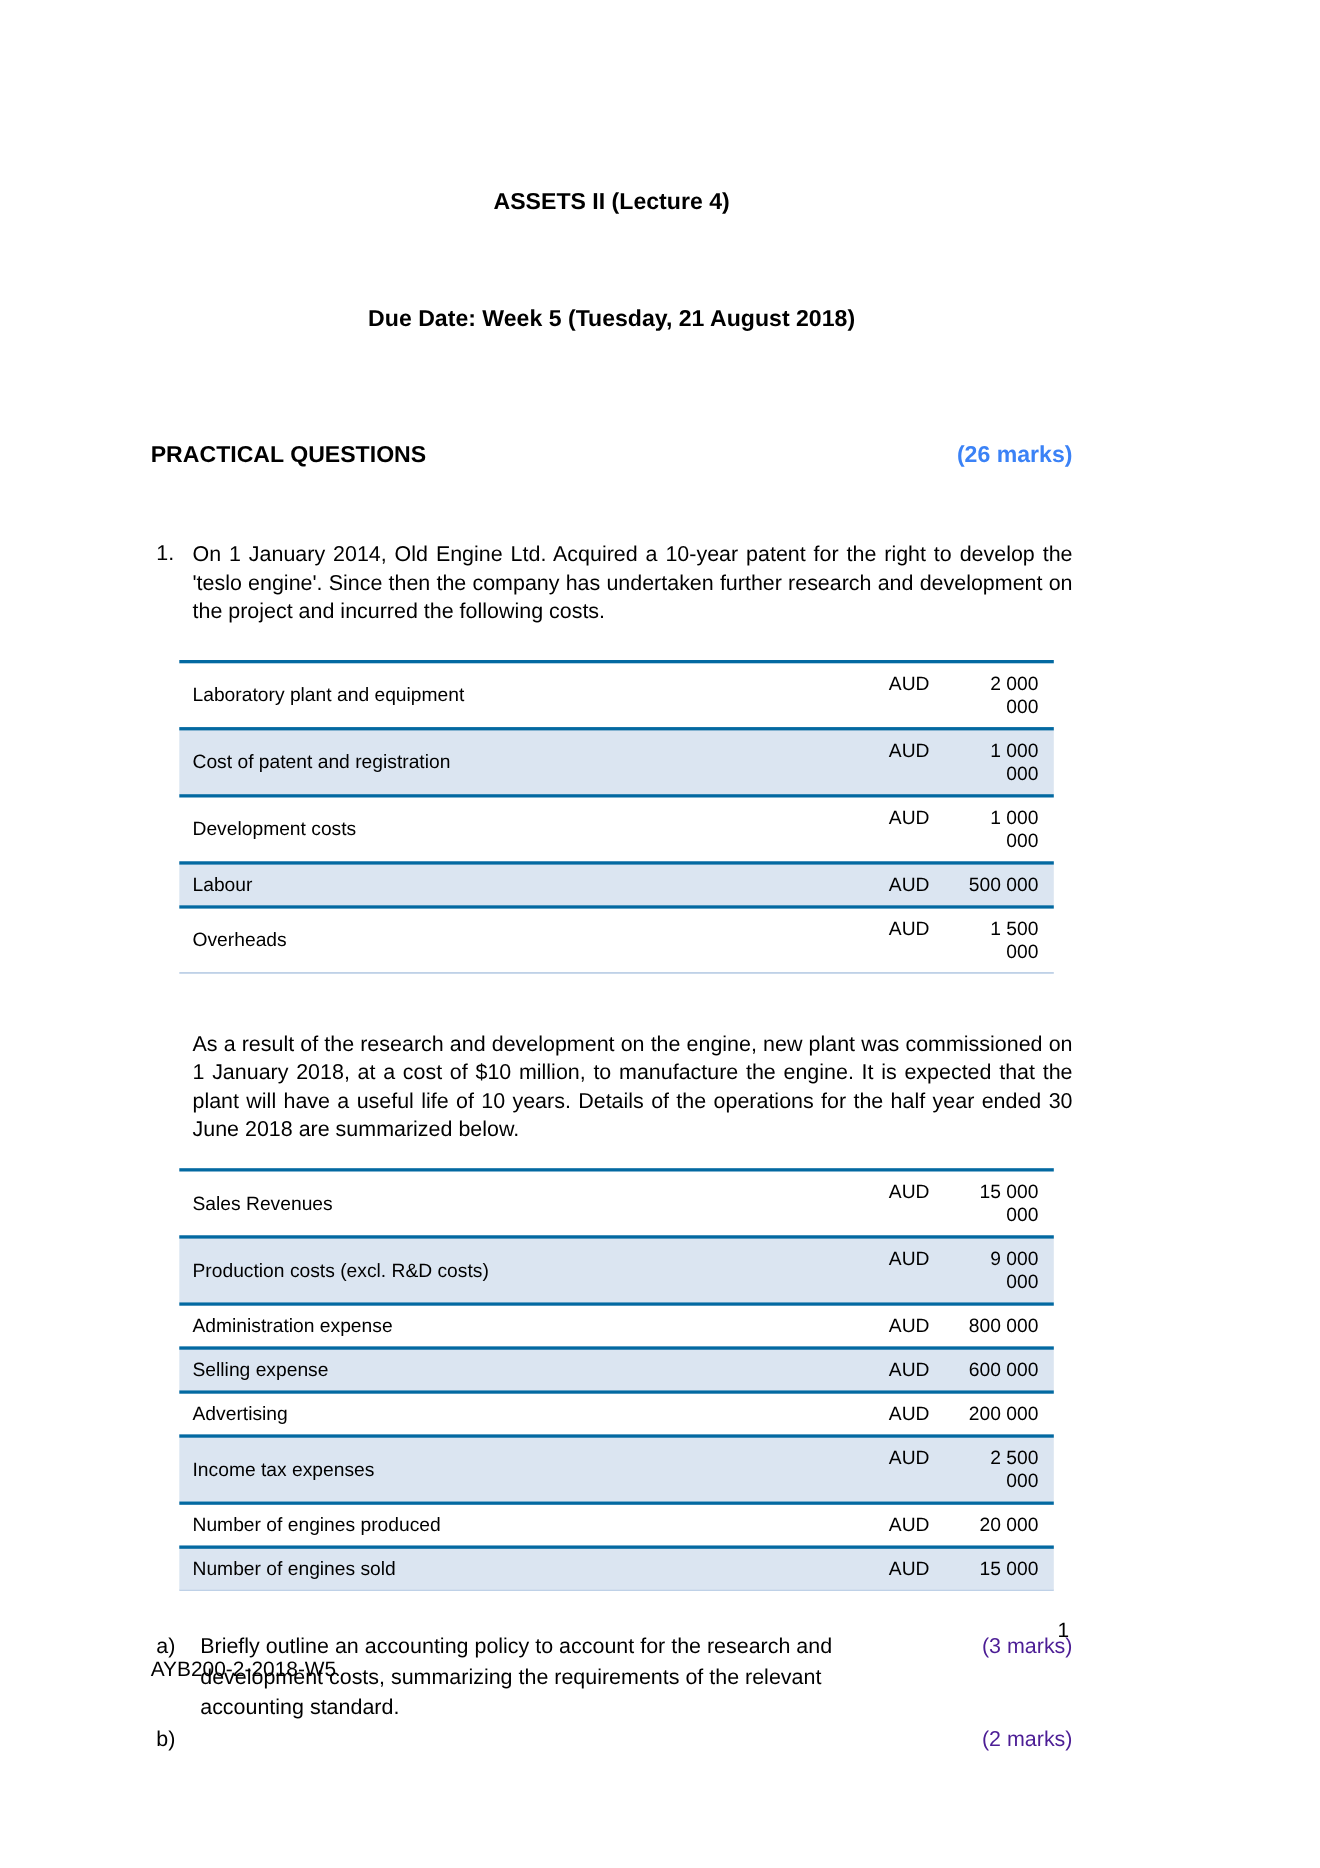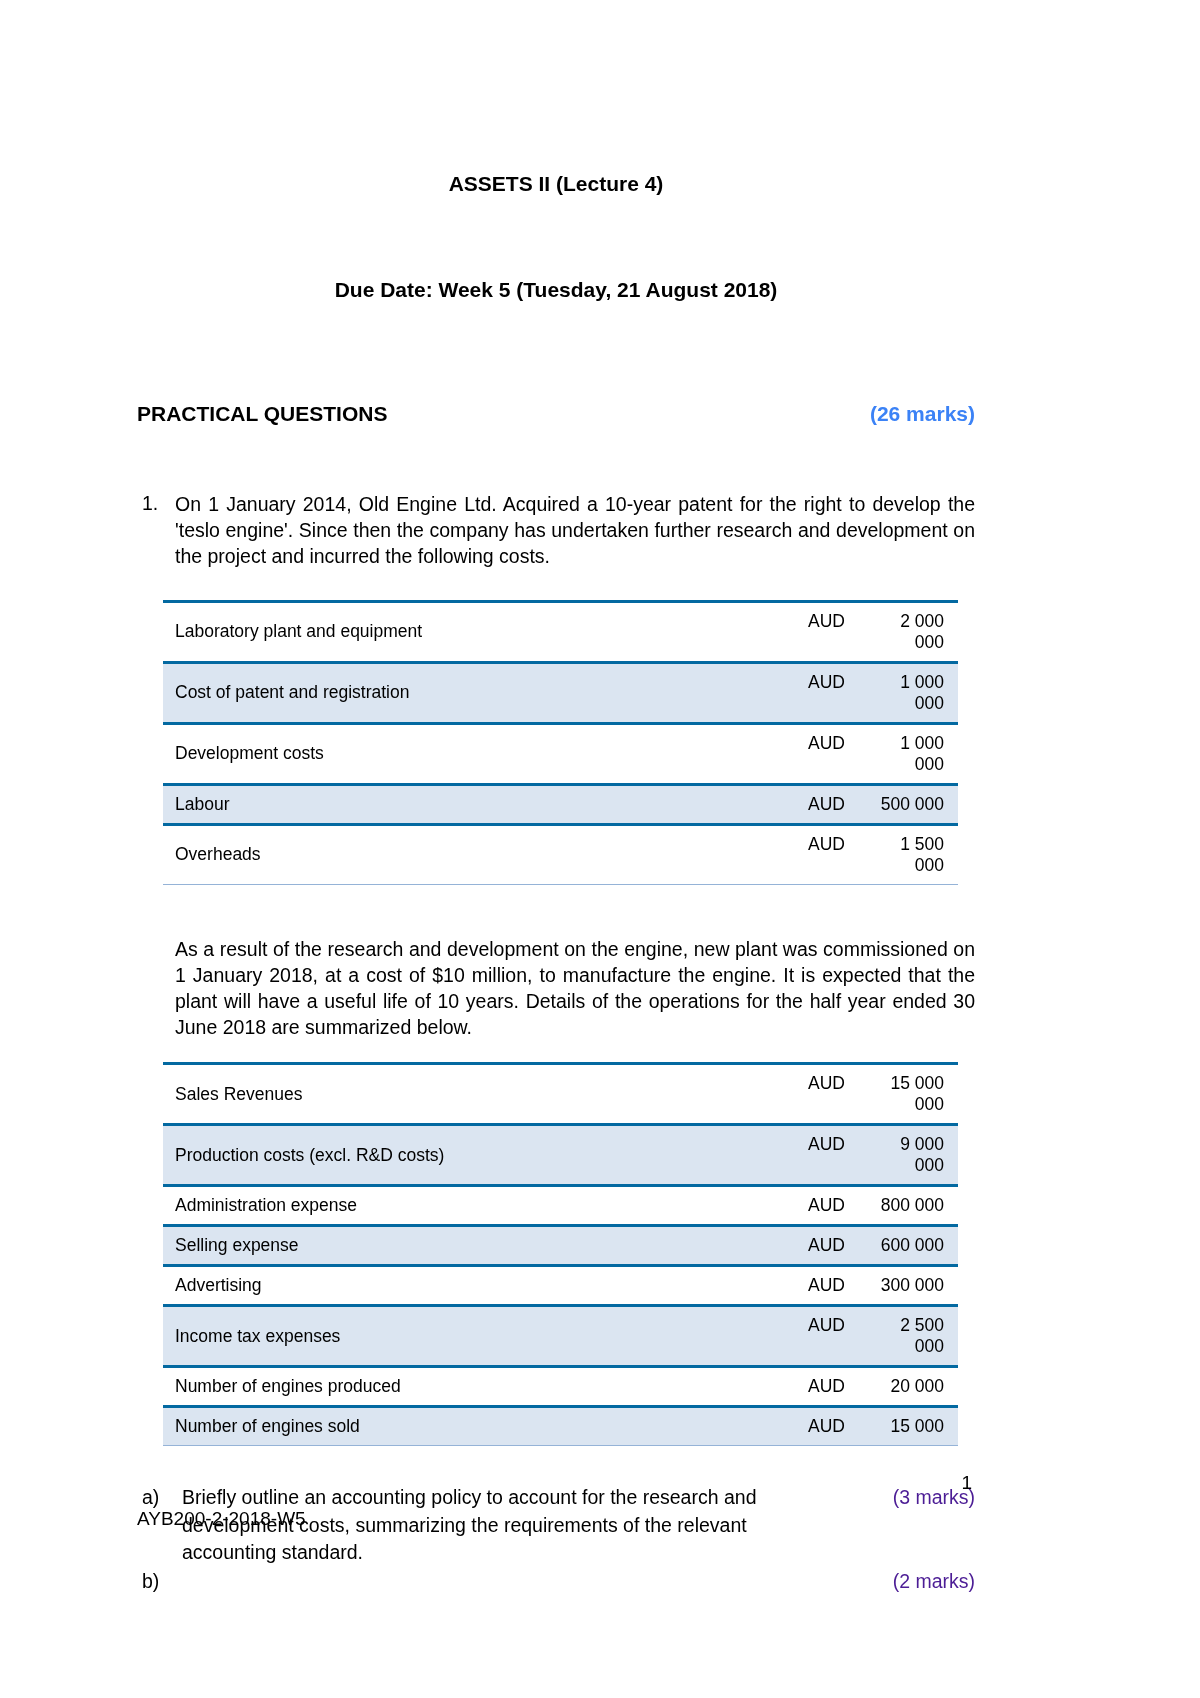--- a/index.html
+++ b/index.html
@@ -219,21 +219,21 @@
       <span class="t-label">Selling expense</span>
       <span class="t-amount">
           <span class="cur">AUD</span>
           <span class="num">600 000</span>
         </span>
     </div>
     <div class="t-row">
       <span class="t-label">Advertising</span>
       <span class="t-amount">
           <span class="cur">AUD</span>
-          <span class="num">300 000</span>
+          <span class="num">200 000</span>
         </span>
     </div>
     <div class="t-row">
       <span class="t-label">Income tax expenses</span>
       <span class="t-amount">
           <span class="cur">AUD</span>
           <span class="num">2 500 000</span>
         </span>
     </div>
     <div class="t-row">

